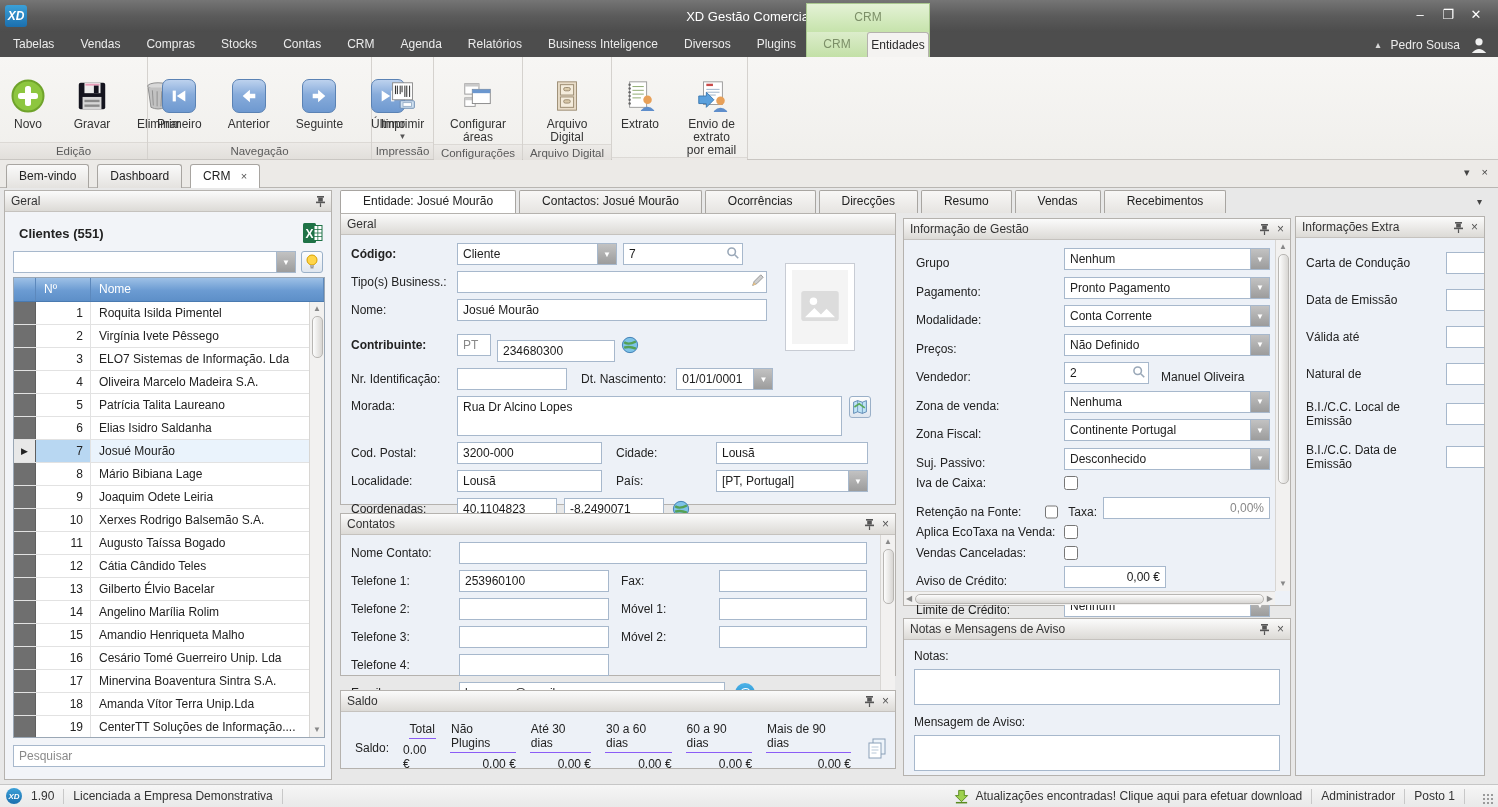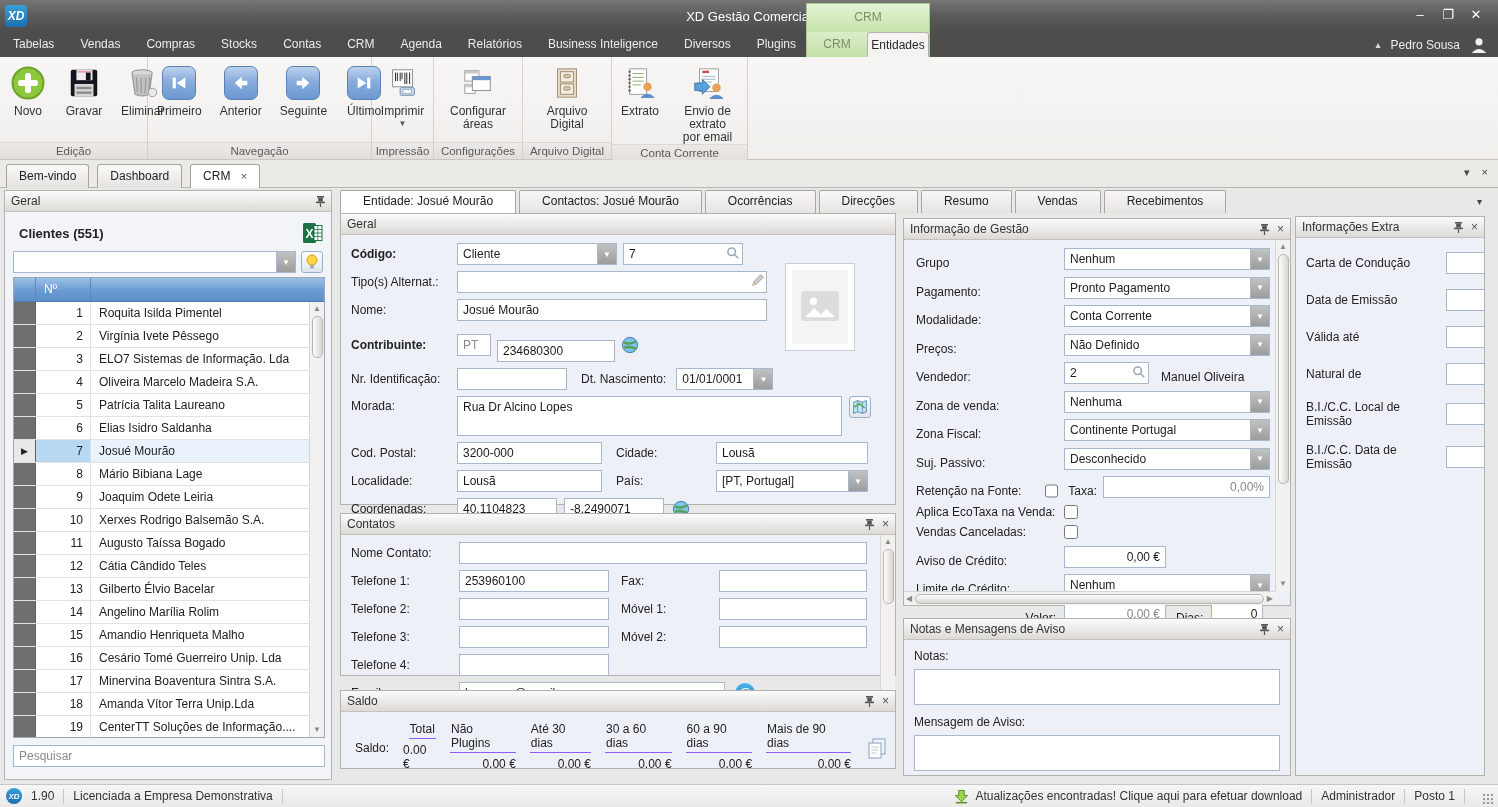--- a/index.html
+++ b/index.html
@@ -27,21 +27,21 @@
     color:#7c8f68; line-height:26px; font-size:12px; }
   .ribbon-tab-row { position:absolute; left:806px; top:32px; width:124px; height:25px; z-index:7; display:flex;
     background:linear-gradient(#dcedcb,#c3e0a7); border-left:1px solid #a9c88f; border-right:1px solid #a9c88f; }
   .ribbon-tab { flex:1; text-align:center; line-height:25px; color:#7c8f68; }
   .ribbon-tab.active { background:#f4f3f1; color:#2a2a2a; border-radius:3px 3px 0 0; border:1px solid #b5b2ae; border-bottom:none; }
 
   
   .ribbon { position:absolute; left:0; top:57px; width:1498px; height:103px; background:linear-gradient(#f7f6f4,#f0efec);
     border-bottom:1px solid #c9c6c2; display:flex; }
   .rgroup { display:flex; flex-direction:column; border-right:1px solid #d5d2ce; }
-  .rgroup-buttons { flex:1; display:flex; align-items:flex-start; padding:4px 3px 0 3px; gap:6px; }
+  .rgroup-buttons { flex:1; display:flex; align-items:flex-start; padding:4px 3px 0 3px; gap:14px;margin-top:13px; }
   .rgroup-label { height:17px; line-height:17px; text-align:center; color:#5a5a5a; font-size:11.5px;
     background:linear-gradient(#eceae7,#e2dfdb); border-top:1px solid #dcd9d5; }
   .rbtn { display:flex; flex-direction:column; align-items:center; padding:3px 6px 0 6px; border-radius:3px; cursor:default; }
   .rbtn .ricon { width:38px; height:38px; display:flex; align-items:center; justify-content:center; }
   .rbtn .rlabel { margin-top:3px; text-align:center; line-height:13px; color:#333; white-space:pre-line; }
   .rbtn .drop { font-size:8px; color:#555; margin-top:1px; }
   .navbtn { width:34px; height:34px; border-radius:7px; border:1px solid #5a82b4;
     background:linear-gradient(#bdd2ee,#88acdb 45%,#6e99d0); display:flex; align-items:center; justify-content:center; }
 
   
@@ -448,20 +448,21 @@
             <circle cx="7" cy="6" r="5" fill="#ffd54a" stroke="#d8a000"></circle>
             <rect x="5" y="11" width="4" height="2" fill="#b0b0b0"></rect>
             <rect x="5.5" y="13" width="3" height="1.5" fill="#9a9a9a"></rect>
           </svg>
       </span>
     </div>
     <div class="grid">
       <div class="ghead">
         <div class="hcell hgut"></div>
         <div class="hcell hnum">Nº</div>
+        <div class="hcell hname">Nome</div>
       </div>
       <div class="grows">
 
           <div class="grow">
             <div class="gcell gutter">
               <span class="marker">▶</span>
             </div>
             <div class="gcell num">1</div>
             <div class="gcell name">Roquita Isilda Pimentel</div>
           </div>
@@ -649,21 +650,21 @@
           <input class="tb" style="width: 120px; padding-right: 20px;" value="7">
           <span class="ico" style="position:absolute;right:3px;top:3px">
             <svg width="14" height="14" viewBox="0 0 16 16">
                 <circle cx="6.5" cy="6.5" r="4.3" fill="none" stroke="#9aa8b8" stroke-width="1.8"></circle>
                 <path d="M10 10l4 4" stroke="#9aa8b8" stroke-width="1.8"></path>
               </svg>
           </span>
         </span>
       </div>
       <div class="frow">
-        <span class="flabel gl">Tipo(s) Alternat.:</span>
+        <span class="flabel gl">Tipo(s) Business.:</span>
         <span style="position:relative;display:inline-flex">
           <input class="tb" style="width: 310px; padding-right: 22px;" value="">
           <span class="ico" style="position:absolute;right:3px;top:3px">
             <svg width="13" height="13" viewBox="0 0 16 16">
                 <path d="M2 14l2-5 8-8 3 3-8 8z" fill="#cfcfcf" stroke="#8a8a8a"></path>
                 <path d="M2 14l1.6-3.8L6.2 13z" fill="#e8c080"></path>
               </svg>
           </span>
         </span>
       </div>
@@ -941,20 +942,24 @@
             <span class="ctxt">Continente Portugal</span>
             <span class="carw">▼</span>
           </div>
       </div>
       <div class="frow">
         <span class="flabel ml">Suj. Passivo:</span>
         <div class="combo" style="flex:1">
             <span class="ctxt">Desconhecido</span>
             <span class="carw">▼</span>
           </div>
+      </div>
+      <div class="frow">
+        <span class="flabel ml">Iva de Caixa:</span>
+        <input type="checkbox" class="cb" style="">
       </div>
       <div class="frow">
         <span class="flabel ml">Retenção na Fonte:</span>
         <input type="checkbox" class="cb" style="">
         <span class="flabel" style="margin-left:10px;margin-right:6px">Taxa:</span>
         <input class="tb num dim" style="flex: 1 1 0%;" value="0,00%">
       </div>
       <div class="frow">
         <span class="flabel ml">Aplica EcoTaxa na Venda:</span>
         <input type="checkbox" class="cb" style="">

